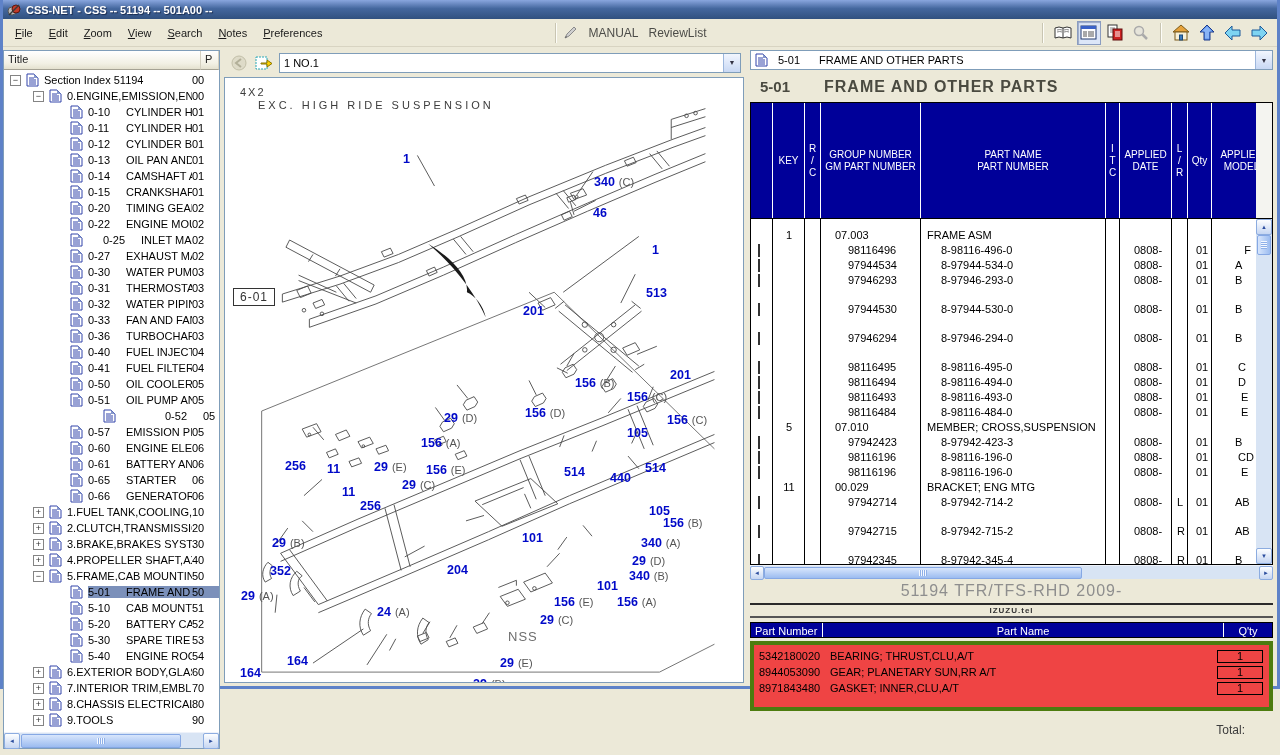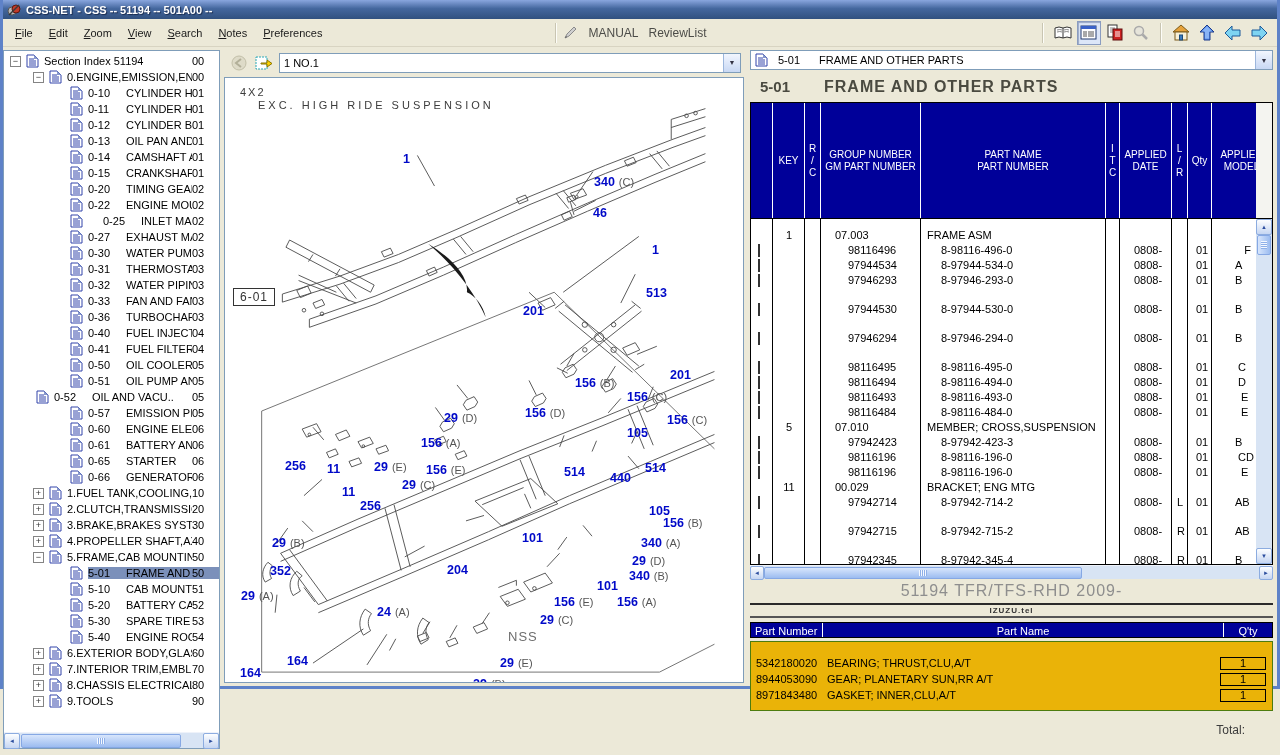--- a/index.html
+++ b/index.html
@@ -114,21 +114,21 @@
   .logo-rule { border-top:2px solid #2a2a2a; margin:2px 0 1px; }
   .logo-text { text-align:center; font-size:8px; font-weight:bold; color:#333; letter-spacing:1px; }
   .logo-rule2 { height:3px; border-top:1px solid #555; border-bottom:1px solid #555; margin:1px 0 4px; }
 
   .bt-header { height:16px; flex:none; display:flex; background:#000099; color:#fff;
                border:1px solid #000; margin-bottom:3px; }
   .bth { border-right:1px solid #fff; padding-top:2px; font-size:11px; }
   .bth-pn { width:72px; padding-left:4px; }
   .bth-name { flex:1; text-align:center; }
   .bth-qty { width:48px; text-align:center; border-right:none; }
-  .bt-body { height:70px; flex:none; background:#eab308; border:1px solid #4d7c0f; padding-top:13px; }
+  .bt-body { height:70px; flex:none; background:#ef4444; border:4px solid #4d7c0f; padding-top:3px; }
   .bt-row { height:16px; display:flex; align-items:center; }
   .btc-pn { width:76px; padding-left:5px; flex:none; }
   .btc-name { flex:1; }
   .qty-box { width:46px; height:13px; flex:none; border:1px solid #000; margin-right:6px;
              text-align:center; line-height:11px; }
   .total-row { margin-top:12px; text-align:right; padding-right:28px; color:#3c3c3c; font-size:12px; }
 
   .icon-svg { display:block; }
 </style>
 </head>
@@ -214,20 +214,24 @@
         <svg class="icon-svg" width="20" height="20" viewBox="0 0 20 20">
           <path d="M18 10 L11 3 V7 H3 V13 H11 V17 Z" fill="#7ed4f2" stroke="#1c5a9a"></path>
         </svg>
       </span>
     </span>
   </div>
 
   <div class="content">
 
     <div class="tree-panel">
+      <div class="tree-header">
+        <span class="th-cell th-title">Title</span>
+        <span class="th-cell th-p">P</span>
+      </div>
       <div class="tree-body" id="tree-body">
           <div class="tree-row" style="padding-left: 6px;">
             <span class="expand-box">−</span>
             <span class="doc-icon">
               <svg class="icon-svg" width="13" height="14" viewBox="0 0 13 14">
                 <path d="M1 1 H8 L12 5 V13 H1 Z" fill="#fff" stroke="#3344aa"></path>
                 <path d="M8 1 L12 5 H8 Z" fill="#8899cc"></path>
                 <path d="M3 5 h5 M3 7 h7 M3 9 h7 M3 11 h7" stroke="#3344aa"></path>
               </svg>
             </span>
@@ -509,21 +513,21 @@
                 <path d="M8 1 L12 5 H8 Z" fill="#8899cc"></path>
                 <path d="M3 5 h5 M3 7 h7 M3 9 h7 M3 11 h7" stroke="#3344aa"></path>
               </svg>
             </span>
             <span class="row-body">
               <span class="tree-code">0-51</span>
               <span class="tree-label">OIL PUMP AND..</span>
               <span class="tree-page">05</span>
             </span>
           </div>
-          <div class="tree-row" style="padding-left: 32px;">
+          <div class="tree-row" style="padding-left: 99px; gap: 44px;">
             <span class="doc-icon">
               <svg class="icon-svg" width="13" height="14" viewBox="0 0 13 14">
                 <path d="M1 1 H8 L12 5 V13 H1 Z" fill="#fff" stroke="#3344aa"></path>
                 <path d="M8 1 L12 5 H8 Z" fill="#8899cc"></path>
                 <path d="M3 5 h5 M3 7 h7 M3 9 h7 M3 11 h7" stroke="#3344aa"></path>
               </svg>
             </span>
             <span class="row-body">
               <span class="tree-code">0-52</span>
               <span class="tree-label">OIL AND VACU..</span>

